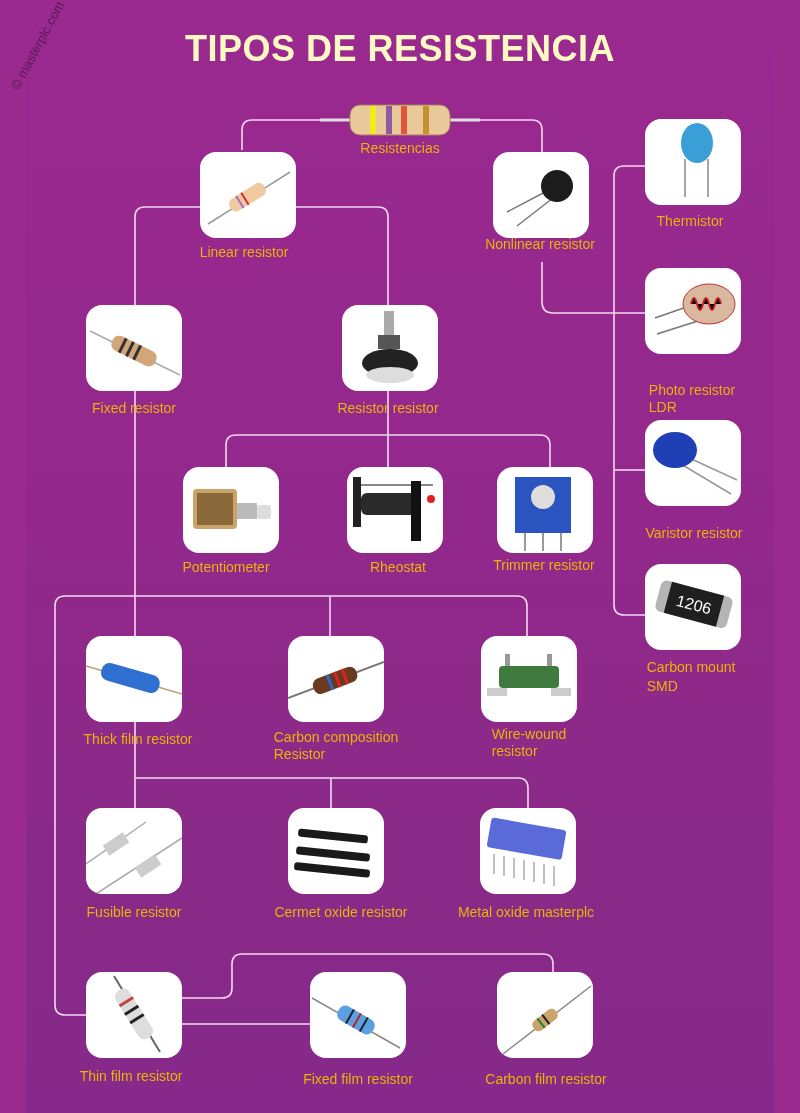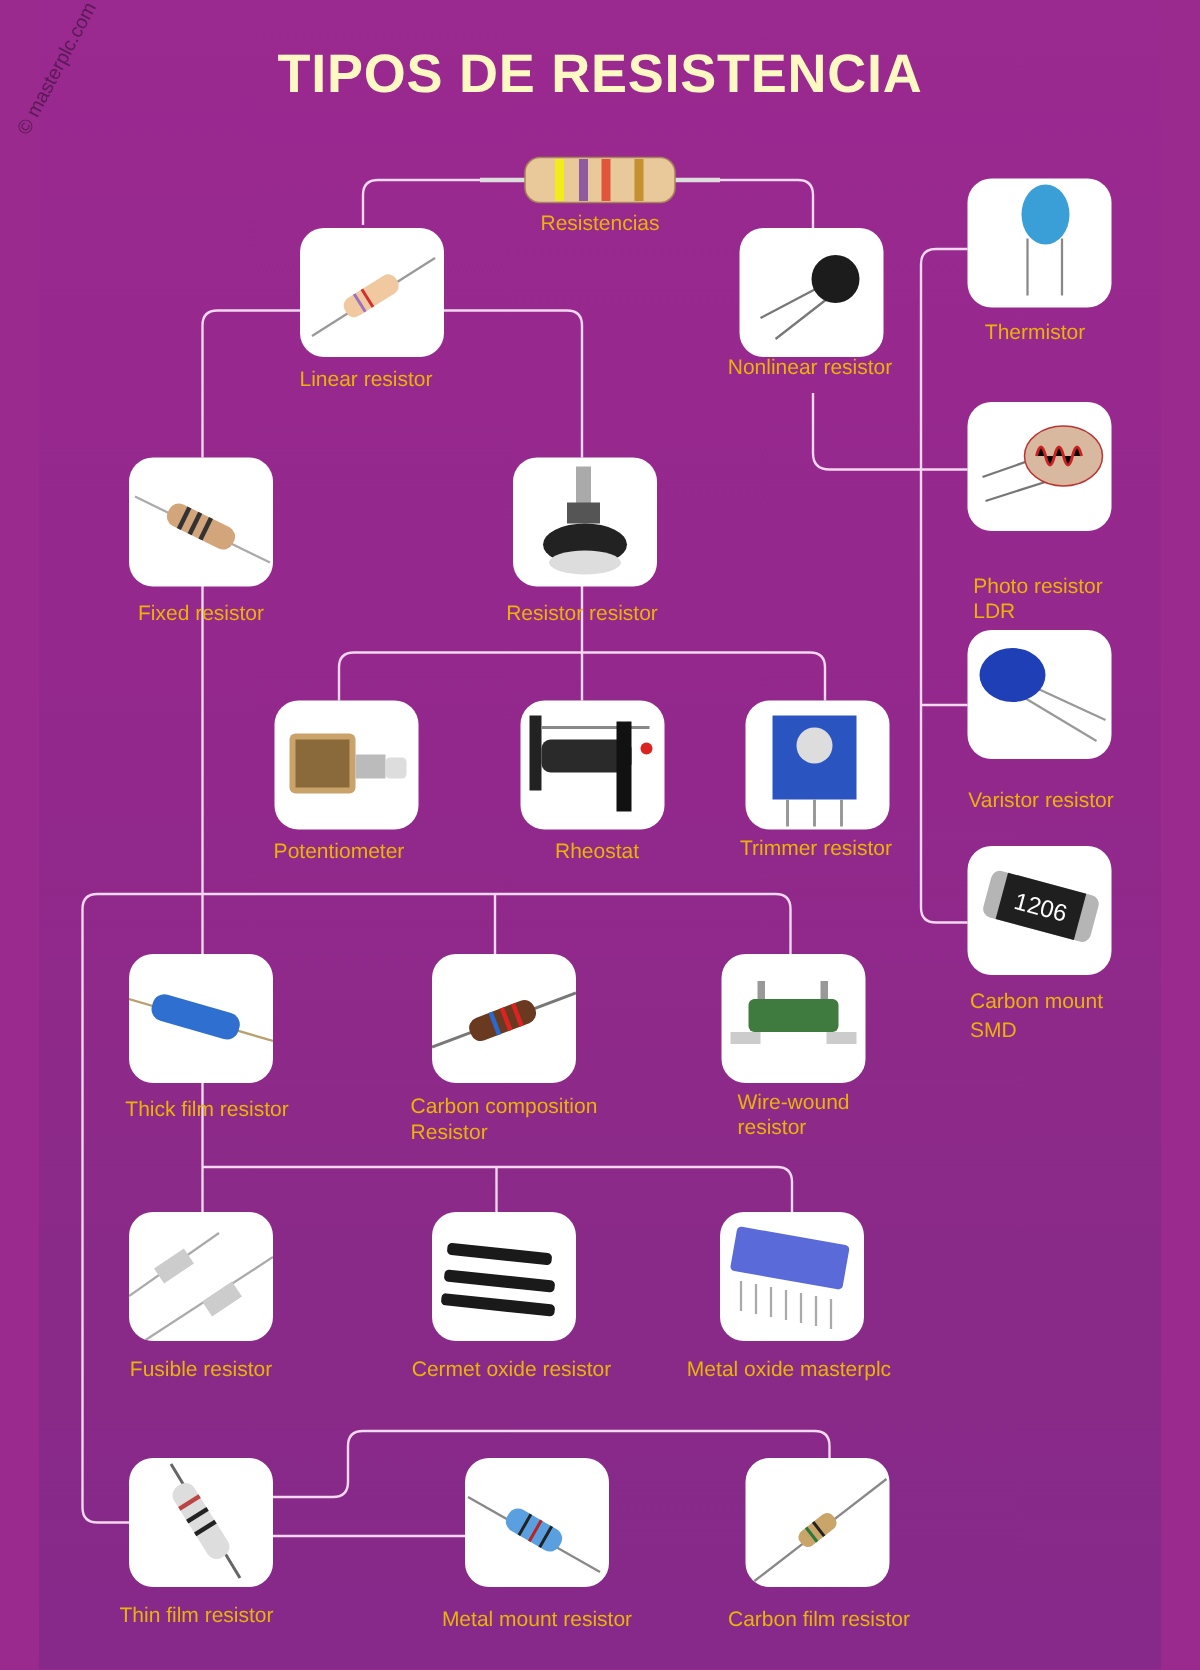--- a/index.html
+++ b/index.html
@@ -272,21 +272,21 @@
   <svg viewBox="0 0 96 86">
       <line x1="2" y1="26" x2="90" y2="76" stroke="#888" stroke-width="1.5"></line>
       <g transform="rotate(30 46 48)">
         <rect x="26" y="40" width="40" height="16" rx="7" fill="#5aa0e0"></rect>
         <rect x="38" y="40" width="2" height="16" fill="#222"></rect>
         <rect x="46" y="40" width="2" height="16" fill="#b22"></rect>
         <rect x="54" y="40" width="2" height="16" fill="#222"></rect>
       </g>
     </svg>
 </div>
-<div class="lbl" style="left:358px;top:1071px;">Metal mount resistor</div>
+<div class="lbl" style="left:358px;top:1071px;">Fixed film resistor</div>
 
 <div class="card" style="left:497px;top:972px;">
   <svg viewBox="0 0 96 86">
       <line x1="6" y1="82" x2="94" y2="14" stroke="#888" stroke-width="1.5"></line>
       <g transform="rotate(-38 48 48)">
         <rect x="34" y="42" width="28" height="12" rx="5" fill="#c9a56a"></rect>
         <rect x="42" y="42" width="2" height="12" fill="#2a7a3a"></rect>
         <rect x="48" y="42" width="2" height="12" fill="#222"></rect>
       </g>
     </svg>

